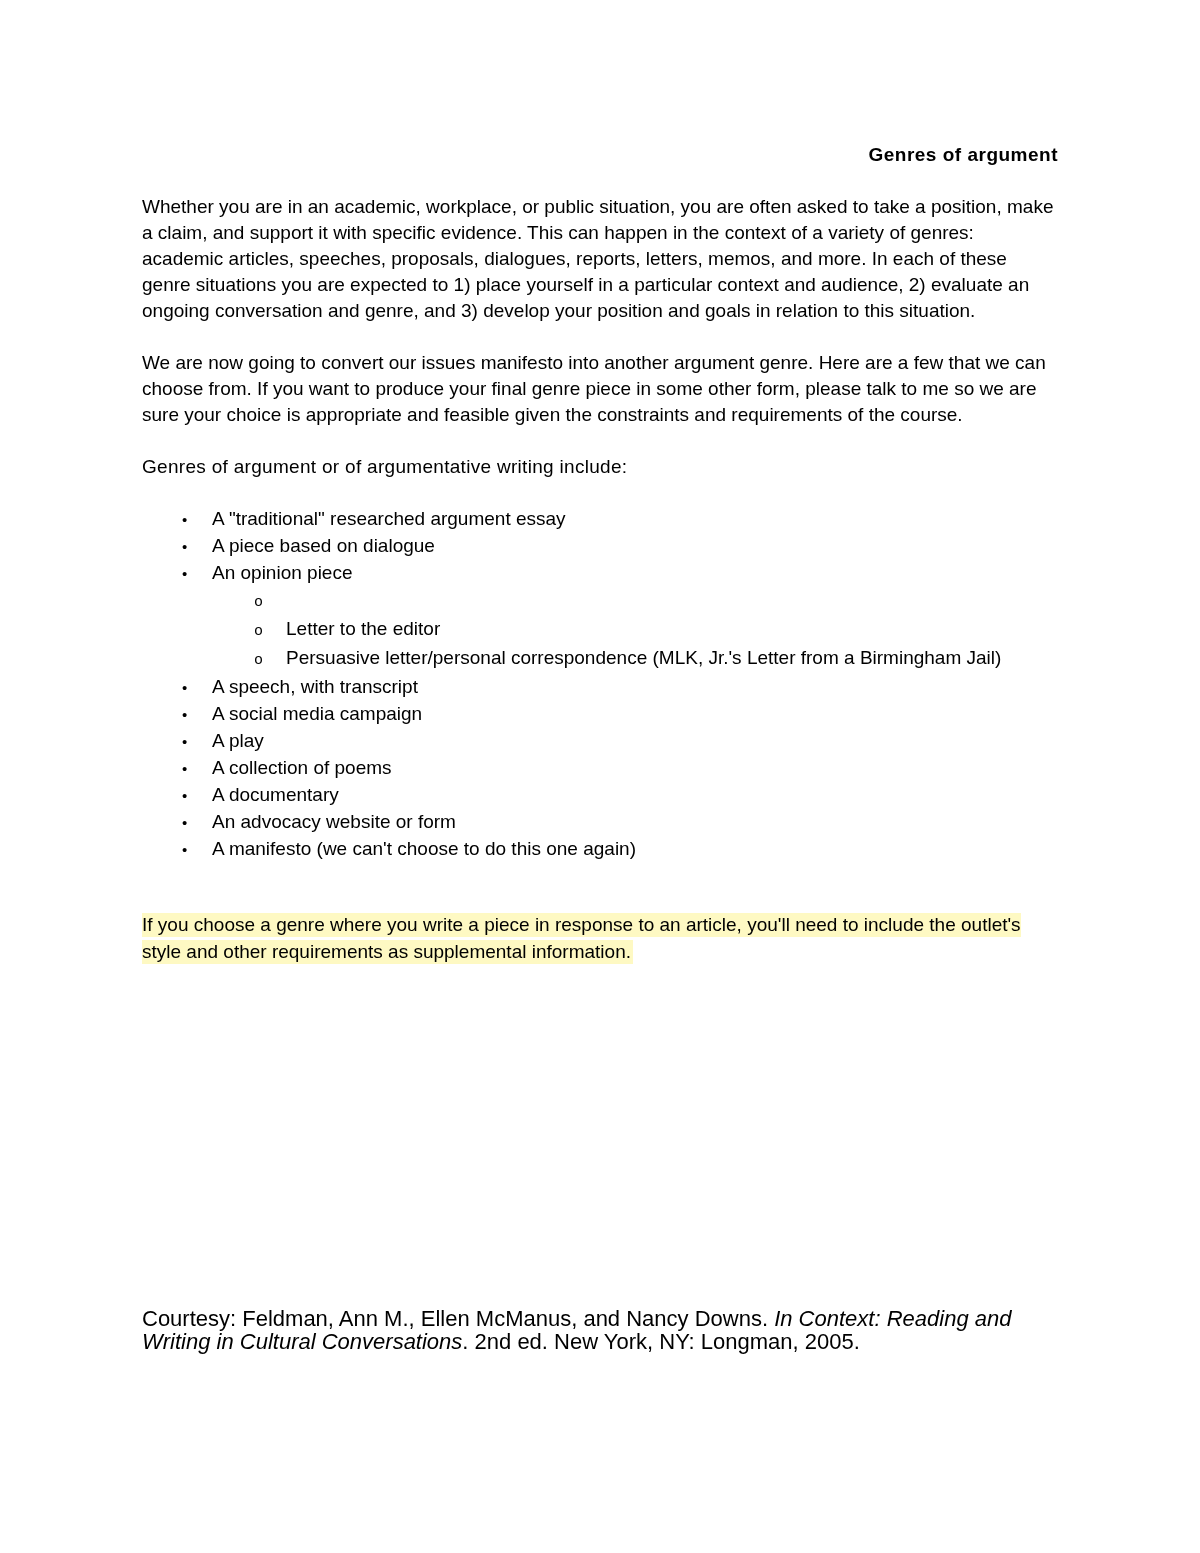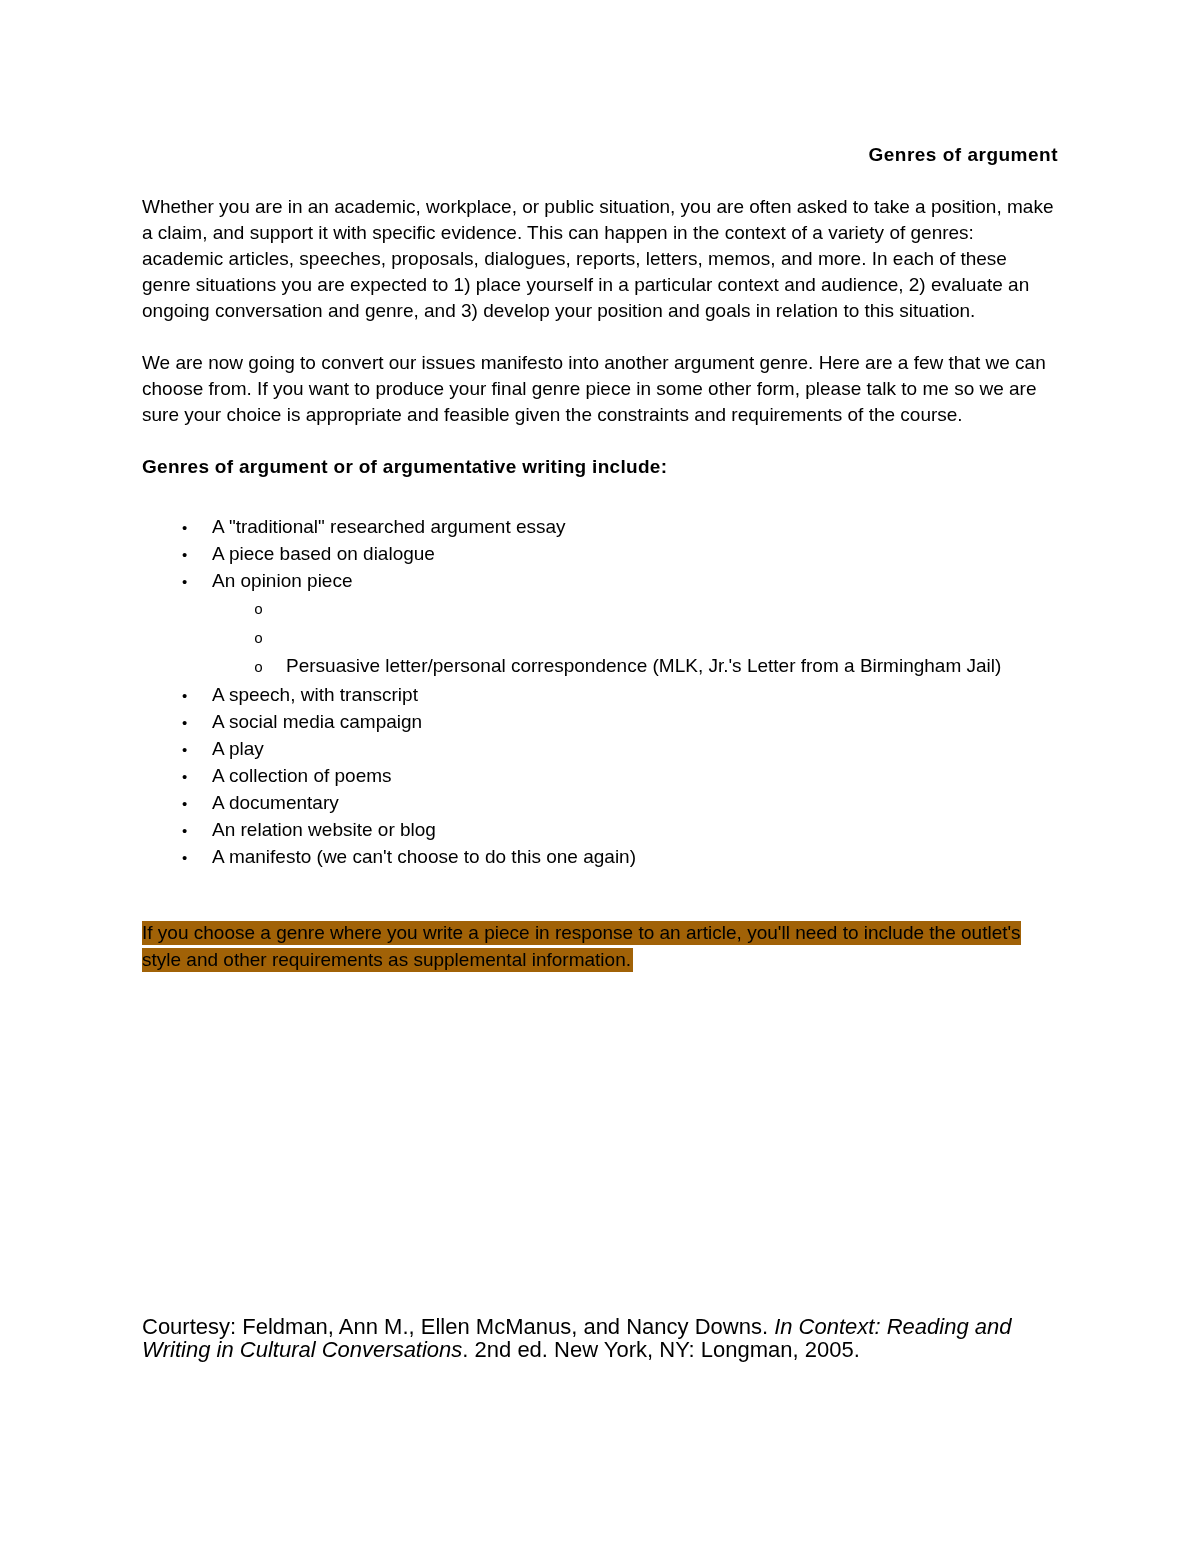--- a/index.html
+++ b/index.html
@@ -19,22 +19,22 @@
   .doc-title {
     font-weight: bold;
     text-align: right;
     font-size: 19px;
     line-height: 22px;
     margin-bottom: 28px;
     letter-spacing: 0.5px;
   }
   .para { margin-bottom: 26px; }
   .list-heading {
-    font-weight: bold;
-    margin-bottom: 34px;
+    font-weight: normal;
+    margin-bottom: 26px;
     letter-spacing: 0.3px;
   }
   .bullet-list { margin-bottom: 0; }
   .bullet-row { display: flex; }
   .bullet-row .marker {
     width: 30px;
     padding-left: 40px;
     flex: 0 0 70px;
     text-align: left;
   }
@@ -48,21 +48,21 @@
   .sub-row .marker .circ {
     font-family: "Liberation Mono", monospace;
     font-size: 15px;
   }
   .li-text { flex: 1 1 auto; }
   .highlight-para {
     margin-top: 48px;
     line-height: 27px;
   }
   .hl {
-    background: #a16207;
+    background: #fef9c3;
     padding: 1px 2px 2px 0;
   }
   .citation {
     margin-top: 342px;
     font-size: 22px;
     line-height: 23px;
   }
   .citation .italic { font-style: italic; }
 </style>
 </head>
@@ -94,20 +94,21 @@
       <span class="marker"><span class="dot">•</span></span>
       <span class="li-text">An opinion piece</span>
     </div>
 
     <div class="sub-row">
       <span class="marker"><span class="circ">o</span></span>
     </div>
 
     <div class="sub-row">
       <span class="marker"><span class="circ">o</span></span>
+      <span class="li-text">Letter to the editor</span>
     </div>
 
     <div class="sub-row">
       <span class="marker"><span class="circ">o</span></span>
       <span class="li-text">Persuasive letter/personal correspondence (MLK, Jr.'s Letter from a Birmingham Jail)</span>
     </div>
 
     <div class="bullet-row">
       <span class="marker"><span class="dot">•</span></span>
       <span class="li-text">A speech, with transcript</span>
@@ -128,21 +129,21 @@
       <span class="li-text">A collection of poems</span>
     </div>
 
     <div class="bullet-row">
       <span class="marker"><span class="dot">•</span></span>
       <span class="li-text">A documentary</span>
     </div>
 
     <div class="bullet-row">
       <span class="marker"><span class="dot">•</span></span>
-      <span class="li-text">An relation website or blog</span>
+      <span class="li-text">An advocacy website or form</span>
     </div>
 
     <div class="bullet-row">
       <span class="marker"><span class="dot">•</span></span>
       <span class="li-text">A manifesto (we can't choose to do this one again)</span>
     </div>
 
   </div>
 
   <p class="highlight-para"><span class="hl">If you choose a genre where you write a piece in response to an article, you'll need to include the outlet's style and other requirements as supplemental information.</span></p>

